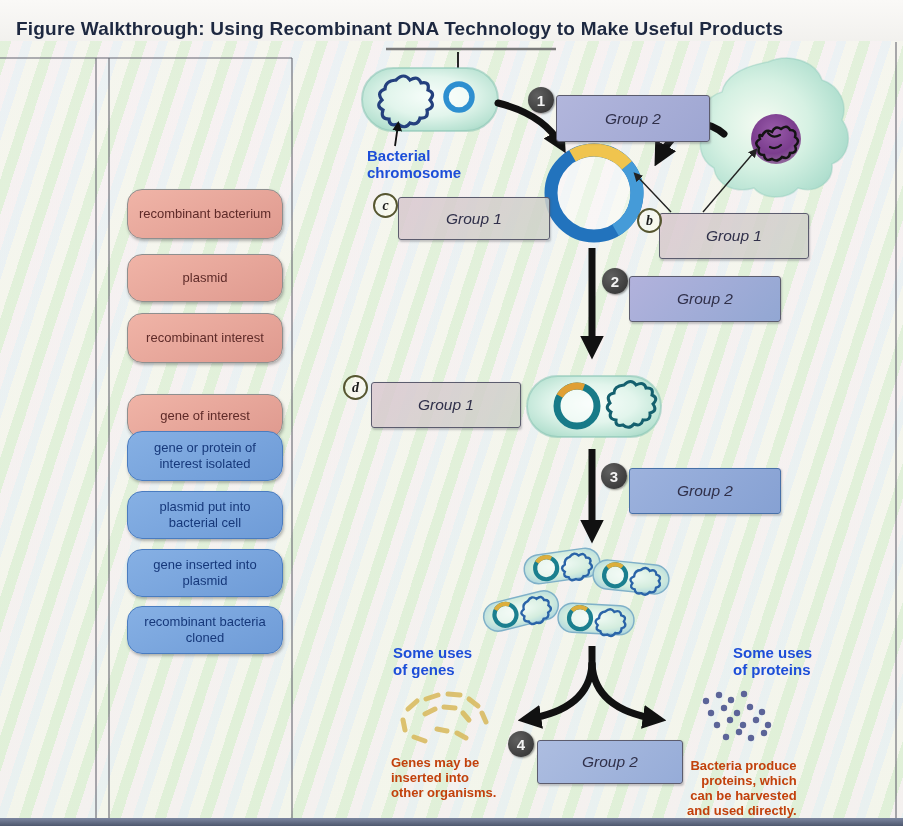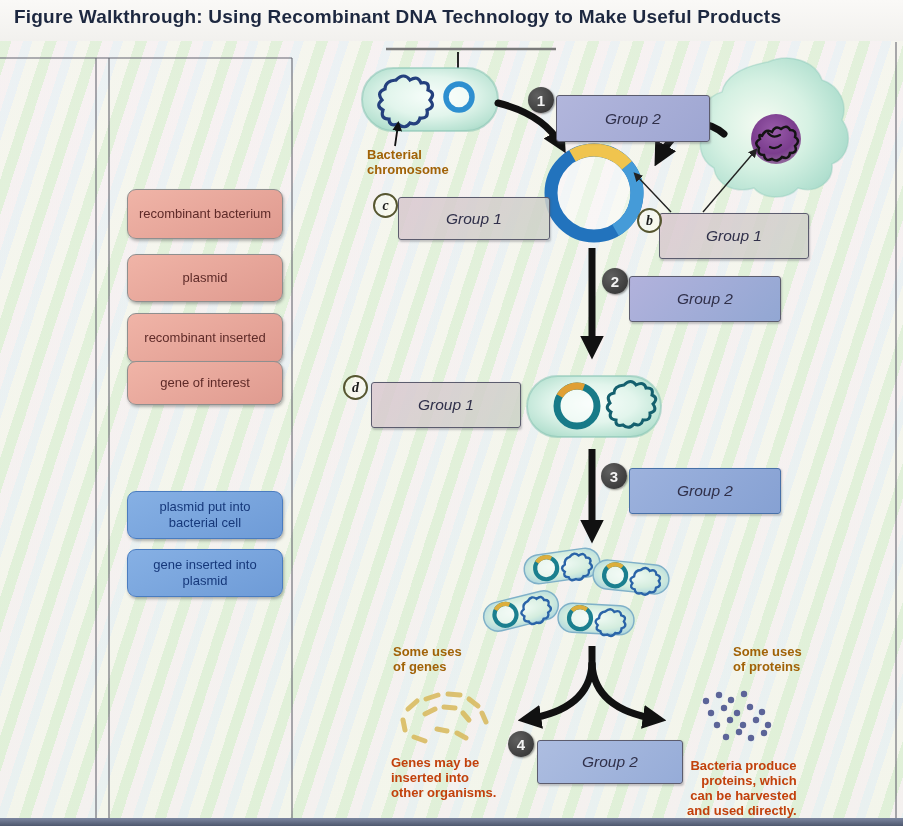--- a/index.html
+++ b/index.html
@@ -8,21 +8,21 @@
     font-family:"Liberation Sans",sans-serif;
     background:#eef1ea;
   }
   
   .titlebar{
     position:absolute;top:0;left:0;width:903px;height:41px;
     background:linear-gradient(#faf9f7,#f2f1ee);
     z-index:5;
   }
   .titlebar h1{
-    margin:0;padding:6px 0 0 14px;font-size:19px;font-weight:bold;
+    margin:12px;padding:6px 0 0 4px;font-size:19px;font-weight:bold;
     color:#1d2840;letter-spacing:.2px;
   }
   
   .bg{
     position:absolute;left:0;top:41px;width:903px;height:777px;
     background:
       repeating-linear-gradient(108deg,
         rgba(213,238,203,.55) 0 11px,
         rgba(249,239,244,.55) 11px 22px,
         rgba(227,238,249,.45) 22px 31px,
@@ -34,21 +34,21 @@
     position:absolute;left:0;top:818px;width:903px;height:8px;
     background:linear-gradient(#7c86a0,#4e586e);z-index:6;
   }
   
   .vline{position:absolute;width:1.5px;background:rgba(100,100,112,.55);z-index:1;}
   .hline{position:absolute;height:1.5px;background:rgba(100,100,112,.5);z-index:1;}
   
   #art{position:absolute;left:0;top:0;width:903px;height:826px;z-index:2;}
   
   .wb{
-    position:absolute;left:127px;width:156px;border-radius:9px;
+    position:absolute;left:127px;width:156px;border-radius:15px;
     display:flex;align-items:center;justify-content:center;text-align:center;
     font-size:13px;line-height:1.25;padding:3px 8px;box-sizing:border-box;
     box-shadow:1px 2px 3px rgba(50,50,50,.35);cursor:grab;z-index:3;
   }
   .wb.pink{
     background:linear-gradient(155deg,#f0b4a7,#df9a8f);
     border:1.5px solid #8f8f8f;color:#5e2a28;
   }
   .wb.blue{
     background:linear-gradient(155deg,#86b0e4,#6e9bd7);
@@ -76,22 +76,22 @@
   }
   .letterbadge{
     position:absolute;width:21px;height:21px;border-radius:50%;
     border:2px solid #565630;background:rgba(251,251,238,.5);
     color:#1c1c1c;font-weight:bold;font-style:italic;
     font-family:"Liberation Serif",serif;font-size:14px;
     display:flex;align-items:center;justify-content:center;z-index:4;
   }
   
   .figtext{
-    position:absolute;font-weight:bold;color:#a16207;
-    font-size:13px;line-height:1.16;white-space:pre-line;z-index:3;
+    position:absolute;font-weight:bold;color:#1d4ed8;
+    font-size:15px;line-height:1.16;white-space:pre-line;z-index:3;
   }
   .figtext.small{font-size:13px;color:#c2410c;}
 </style>
 </head>
 <body>
 
 <div id="screen">
 
   <div class="titlebar">
     <h1>Figure Walkthrough: Using Recombinant DNA Technology to Make Useful Products</h1>
@@ -257,30 +257,36 @@
     </g>
   </svg>
 
   <div class="wb pink" style="top:189px;height:50px;">
       <span>recombinant bacterium</span>
     </div>
   <div class="wb pink" style="top:254px;height:48px;">
       <span>plasmid</span>
     </div>
   <div class="wb pink" style="top:313px;height:50px;">
-      <span>recombinant inserted</span>
-    </div>
-  <div class="wb pink" style="top:361px;height:44px;">
+      <span>recombinant interest</span>
+    </div>
+  <div class="wb pink" style="top:394px;height:44px;">
       <span>gene of interest</span>
+    </div>
+  <div class="wb blue" style="top:431px;height:50px;">
+      <span>gene or protein of interest isolated</span>
     </div>
   <div class="wb blue" style="top:491px;height:48px;">
       <span>plasmid put into bacterial cell</span>
     </div>
   <div class="wb blue" style="top:549px;height:48px;">
       <span>gene inserted into plasmid</span>
+    </div>
+  <div class="wb blue" style="top:606px;height:48px;">
+      <span>recombinant bacteria cloned</span>
     </div>
 
   <div class="zone g2a" style="left:556px;top:95px;width:152px;height:45px;">
       <span>Group 2</span>
     </div>
   <div class="zone g1" style="left:659px;top:213px;width:148px;height:44px;">
       <span>Group 1</span>
     </div>
   <div class="zone g1" style="left:398px;top:197px;width:150px;height:41px;">
       <span>Group 1</span>

